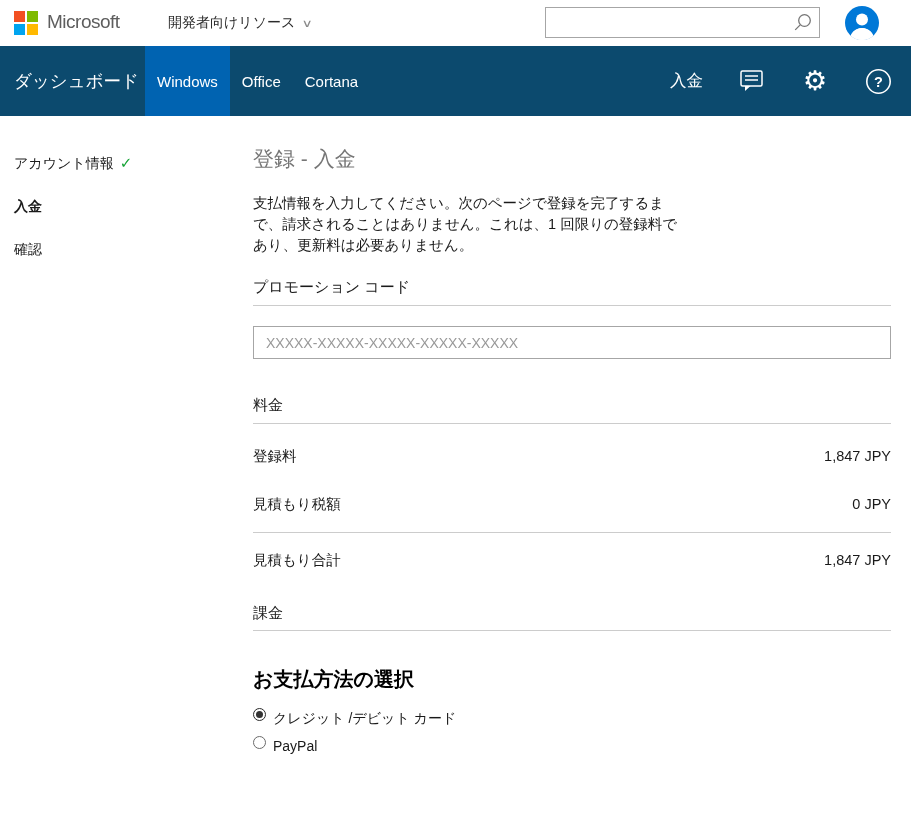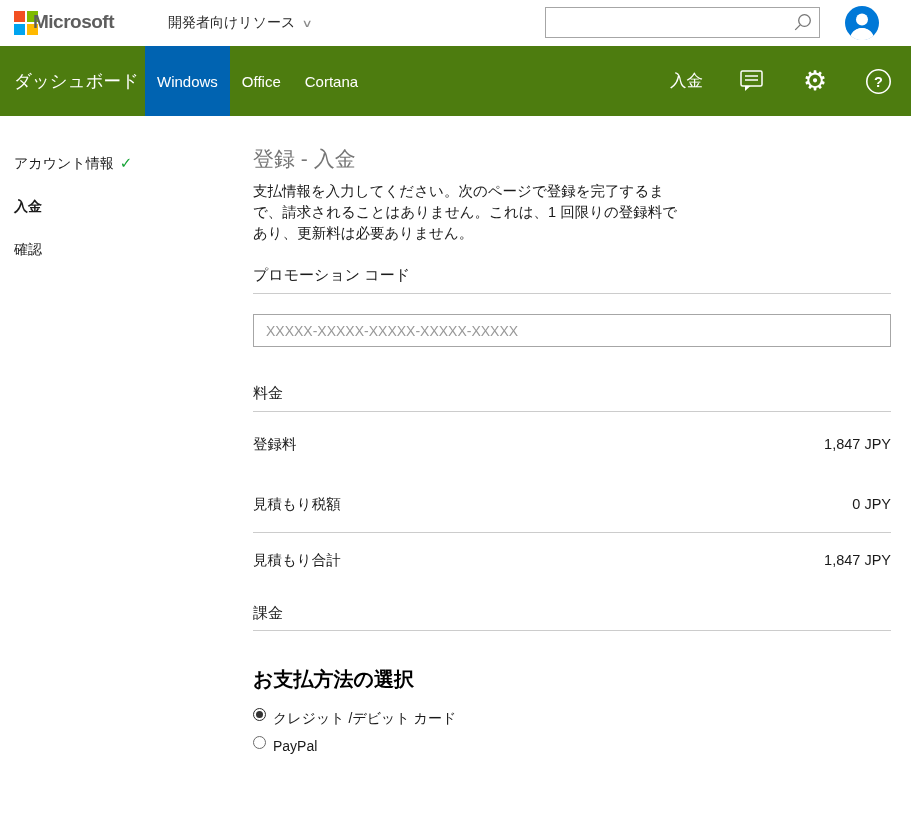--- a/index.html
+++ b/index.html
@@ -5,36 +5,36 @@
   * { margin:0; padding:0; box-sizing:border-box; }
   html,body { width:911px; height:816px; background:#ffffff; overflow:hidden;
     font-family:"Liberation Sans","DejaVu Sans",sans-serif; color:#1a1a1a; }
 
   
   .header { position:absolute; top:0; left:0; width:911px; height:46px; background:#fff; }
   .ms-logo { position:absolute; left:14px; top:11px; width:24px; height:24px;
     display:grid; grid-template-columns:11px 11px; grid-template-rows:11px 11px; gap:2px; }
   .ms-logo span { display:block; }
   .sq-red{background:#F25022}.sq-green{background:#7FBA00}.sq-blue{background:#00A4EF}.sq-yellow{background:#FFB900}
-  .brand { position:absolute; left:33px; top:11px; font-size:19px; font-weight:700;
+  .brand { position:absolute; left:47px; top:11px; font-size:19px; font-weight:400;
     color:#5E5E5E; letter-spacing:-0.5px; }
   .res-dropdown { position:absolute; left:168px; top:14px; font-size:14px; color:#2b2b2b;
     cursor:pointer; display:flex; align-items:center; gap:8px; }
   .res-dropdown .chev { color:#8a8a8a; font-size:11px; transform:scaleX(1.4); }
   .search-box { position:absolute; left:545px; top:7px; width:275px; height:31px;
     border:1px solid #a6a6a6; background:#fff; display:flex; align-items:center; }
   .search-box input { flex:1; border:none; outline:none; height:100%; padding:0 8px;
     font-size:14px; font-family:inherit; }
   .search-btn { width:34px; height:100%; display:flex; align-items:center; justify-content:center;
     cursor:pointer; }
   .avatar { position:absolute; left:845px; top:6px; width:34px; height:34px; border-radius:50%;
     background:#0078D7; overflow:hidden; cursor:pointer; }
 
   
-  .navbar { position:absolute; top:46px; left:0; width:911px; height:70px; background:#4d7c0f;
+  .navbar { position:absolute; top:46px; left:0; width:911px; height:70px; background:#0c4a6e;
     display:flex; align-items:stretch; color:#fff; }
   .nav-dashboard { font-size:17.5px; display:flex; align-items:center; padding:0 6px 0 14px;
     cursor:pointer; white-space:nowrap; }
   .nav-tab { font-size:15px; display:flex; align-items:center; padding:0 12px; cursor:pointer; }
   .nav-tab.active { background:#0063B1; }
   .nav-right { margin-left:auto; display:flex; align-items:center; padding-right:18px; }
   .nav-link { font-size:16.5px; cursor:pointer; margin-right:34px; }
   .nav-icon { width:30px; height:30px; display:flex; align-items:center; justify-content:center;
     cursor:pointer; margin-right:33px; }
   .nav-icon:last-child { margin-right:0; }
@@ -43,31 +43,31 @@
   
   .sidebar { position:absolute; left:14px; top:153px; width:200px; }
   .side-item { font-size:14px; color:#1a1a1a; cursor:pointer; line-height:20px; }
   .side-item + .side-item { margin-top:23px; }
   .side-item.current { font-weight:700; }
   .side-check { color:#16A336; font-weight:700; font-size:15px; margin-left:6px; }
 
   
   .main { position:absolute; left:253px; top:146px; width:638px; }
   .page-title { font-size:21px; font-weight:400; color:#767676; line-height:25px; }
-  .intro { margin-top:10px; width:432px; font-size:14.5px; line-height:21px; color:#1a1a1a; }
+  .intro { margin-top:22px; width:432px; font-size:14.5px; line-height:21px; color:#1a1a1a; }
   .sect-head { margin-top:21px; font-size:15px; font-weight:400; color:#1a1a1a; line-height:20px; }
   hr.rule { border:none; border-top:1px solid #cccccc; margin-top:8px; }
   .promo-input { margin-top:20px; width:638px; height:33px; border:1px solid #a6a6a6;
     padding:15px 12px; font-size:14px; font-family:inherit; color:#1d4ed8; outline:none; }
   .promo-input::placeholder { color:#999999; opacity:1; }
   .hint { margin-top:18px; font-size:12.5px; color:#666666; }
   .fees-head { margin-top:36px; }
   .fee-row { display:flex; justify-content:space-between; font-size:14.5px; line-height:18px; }
   .fee-row.r1 { margin-top:23px; }
-  .fee-row.r2 { margin-top:42px; }
+  .fee-row.r2 { margin-top:30px; }
   hr.rule.mid { margin-top:19px; }
   .fee-row.total { margin-top:18px; }
   .billing-head { margin-top:34px; }
   hr.rule.small { margin-top:7px; }
   .pay-head { margin-top:35px; font-size:20px; font-weight:700; color:#000; line-height:26px; }
   .radio-row { display:flex; align-items:flex-start; gap:7px; font-size:14px; line-height:20px;
     cursor:pointer; }
   .radio-row.first { margin-top:16px; }
   .radio-row.second { margin-top:8px; }
   .radio { width:13px; height:13px; border:1px solid #6b6b6b; border-radius:50%;

